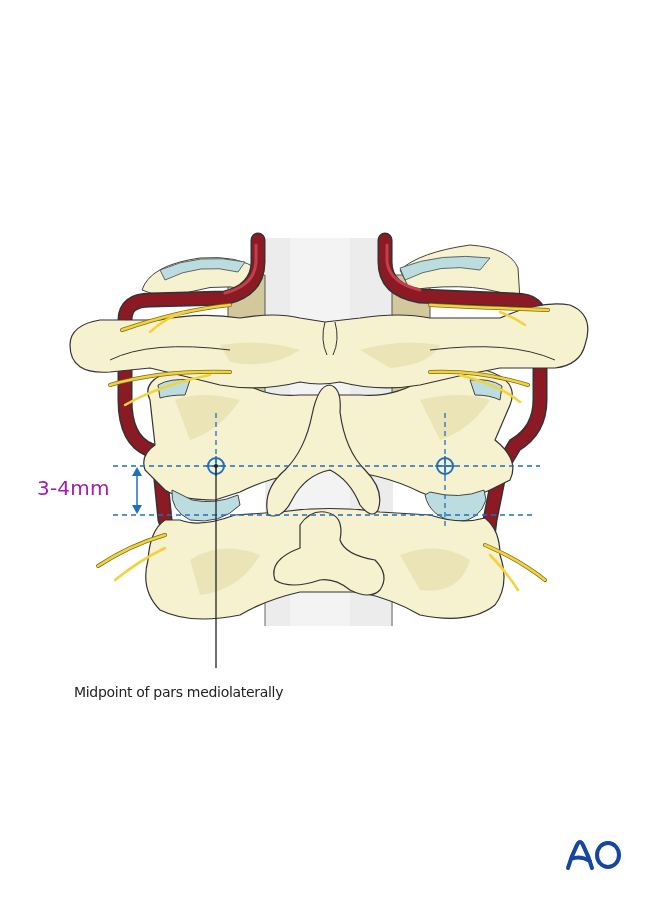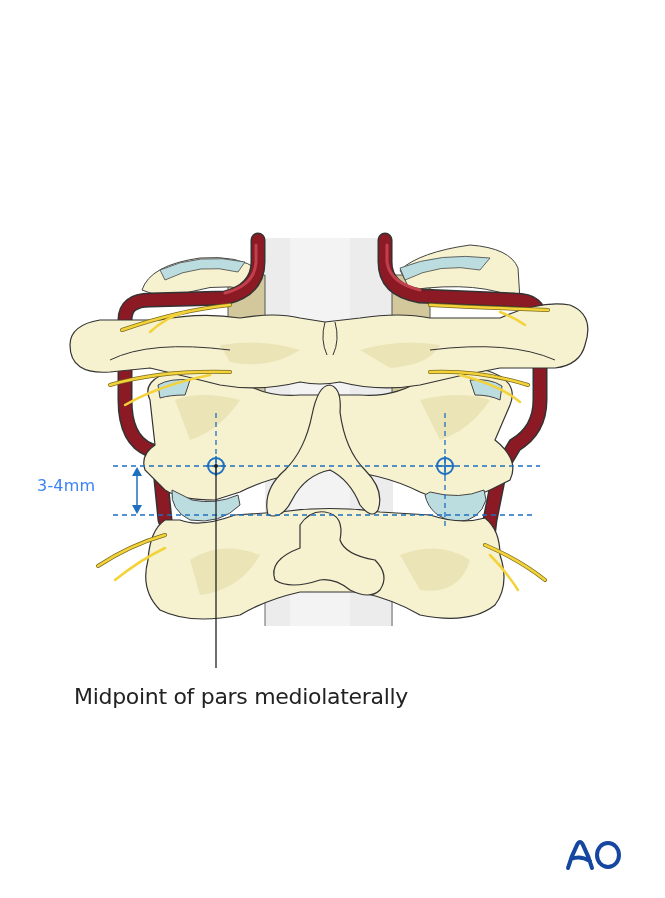--- a/index.html
+++ b/index.html
@@ -1,19 +1,19 @@
 <!DOCTYPE html>
 <html><head>
   <meta charset="utf-8">
   <style>
     html, body { margin: 0; padding: 0; background: #ffffff; }
     body { width: 665px; height: 898px; position: relative; overflow: hidden; font-family: "DejaVu Sans", sans-serif; }
     #figure { position: absolute; left: 0; top: 0; width: 665px; height: 898px; }
-    .measure-label { position: absolute; left: 37px; top: 476px; font-size: 16px; color: #3b82f6; letter-spacing: 0.2px; font-family: "DejaVu Sans", sans-serif; }
-    .caption { position: absolute; left: 74px; top: 684px; font-size: 22px; color: #222222; font-family: "DejaVu Sans", sans-serif; letter-spacing: -0.3px; text-align: center; }
+    .measure-label { position: absolute; left: 37px; top: 476px; font-size: 20px; color: #a21caf; letter-spacing: 0.2px; font-family: "DejaVu Sans", sans-serif; }
+    .caption { position: absolute; left: 74px; top: 684px; font-size: 14px; color: #222222; font-family: "DejaVu Sans", sans-serif; letter-spacing: -0.3px; text-align: center; }
     .logo { position: absolute; left: 565px; top: 837px; width: 58px; height: 34px; }
   </style>
 </head>
 <body>
 
 <svg id="figure" viewBox="0 0 665 898" xmlns="http://www.w3.org/2000/svg">
 
   <g>
     <rect x="265" y="238" width="128" height="388" fill="#ececec"></rect>
     <rect x="290" y="238" width="60" height="388" fill="#f3f3f3"></rect>

